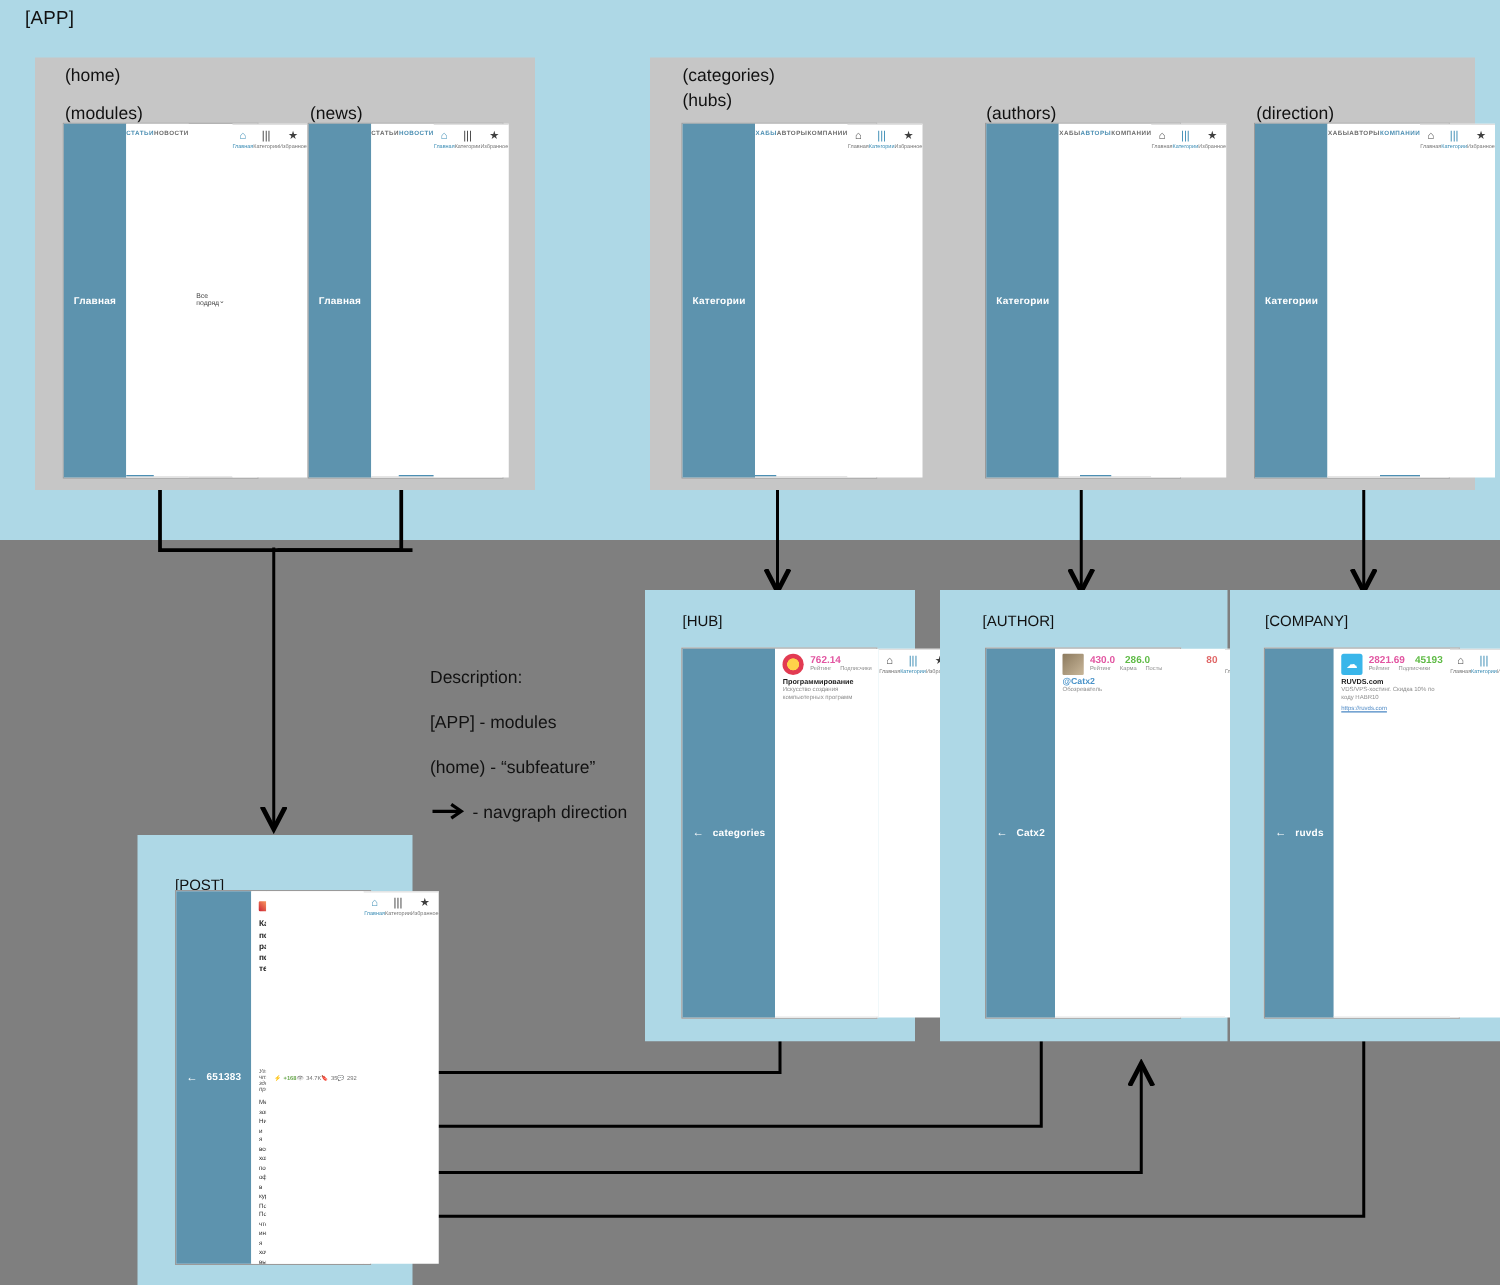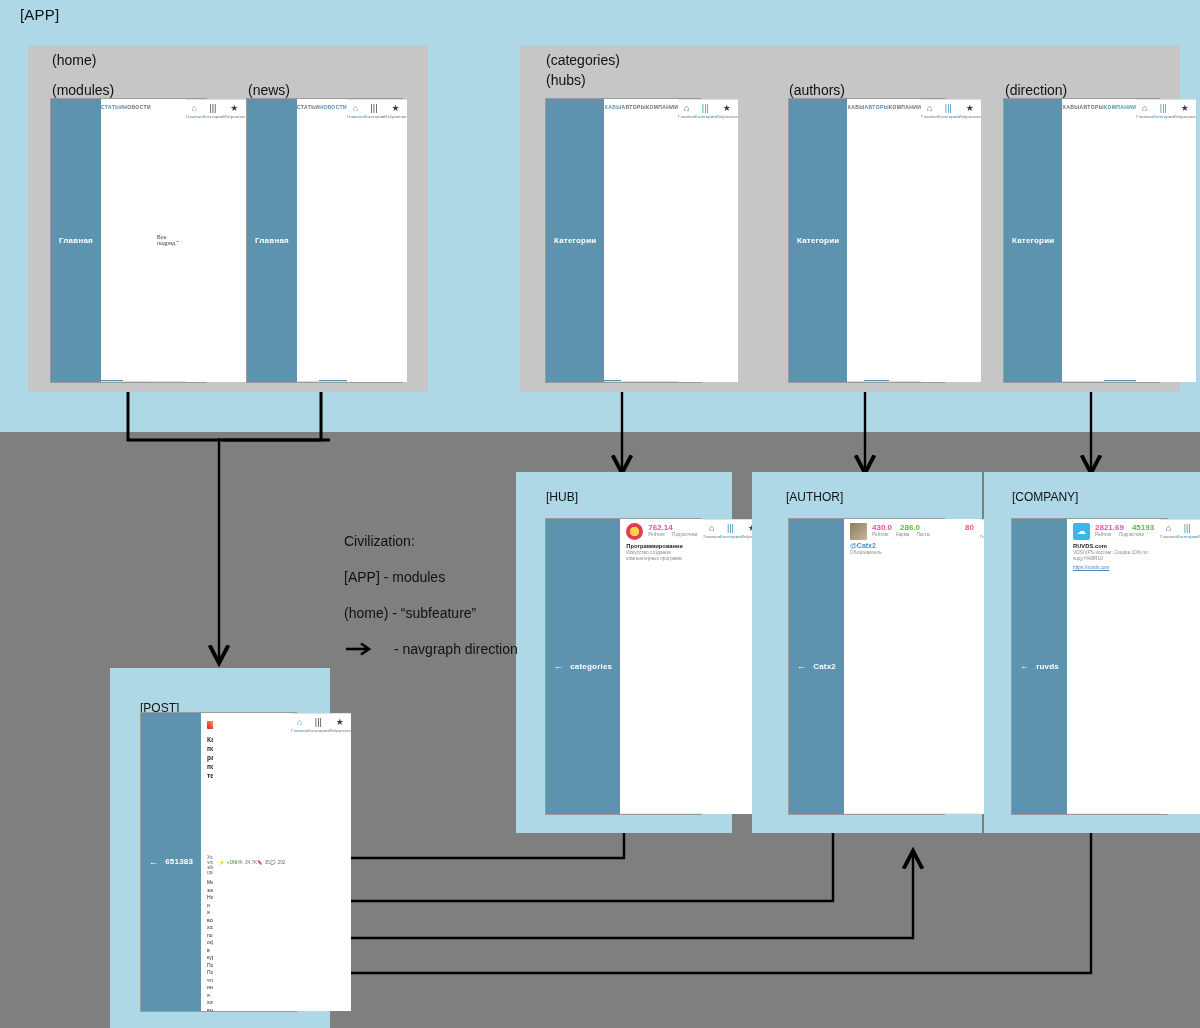--- a/index.html
+++ b/index.html
@@ -89,21 +89,21 @@
   .post-img .chip1::after { content:""; position:absolute; left:4px; top:3px; width:9px; height:9px; border-radius:50%; background:#2a2f33; }
   .post-img .chip2 { position:absolute; left:58%; top:30%; width:22px; height:21px; background:#1d2327; border:1px solid #4a545c; }
   .post-img .board { position:absolute; left:0; bottom:0; width:100%; height:28%; background:#31424c; }
   .post-img .led { position:absolute; width:3px; height:3px; border-radius:50%; background:#ffd27f; }
   .cap { font-size:4.8px; color:#555; font-style:italic; }
   .ptext { font-size:5px; color:#2b2b2b; line-height:1.5; margin-top:4px; }
 
   
   .legend { position:absolute; left:344px; top:533px; color:#111; }
   .legend div { font-size:14px; margin-bottom:20px; }
-  .legend .arrow-row { display:flex; align-items:center; gap:20px; }
+  .legend .arrow-row { display:flex; align-items:center; gap:4px; }
 
   svg.links { position:absolute; left:0; top:0; width:1200px; height:1028px; pointer-events:none; }
 </style>
 </head>
 <body>
 
 <div class="bg-gray-lower"></div>
 
 <svg class="links" xmlns="http://www.w3.org/2000/svg">
   <defs>
@@ -1091,21 +1091,21 @@
       </div>
     <div class="bn">
         <span class="bi">★</span>
         <span class="bl">Избранное</span>
       </div>
   </div>
   <div class="navbottom-bar"></div>
 </div>
 
 <div class="legend">
-  <div>Civilization:</div>
+  <div>Description:</div>
   <div>[APP] - modules</div>
   <div>(home) - “subfeature”</div>
   <div class="arrow-row">
     <svg width="30" height="16" xmlns="http://www.w3.org/2000/svg">
       <path d="M2,8 L24,8" stroke="#000" stroke-width="2.6"></path>
       <path d="M17,2.5 L25,8 L17,13.5" fill="none" stroke="#000" stroke-width="2.6"></path>
     </svg>
     <span>- navgraph direction</span>
   </div>
 </div>

